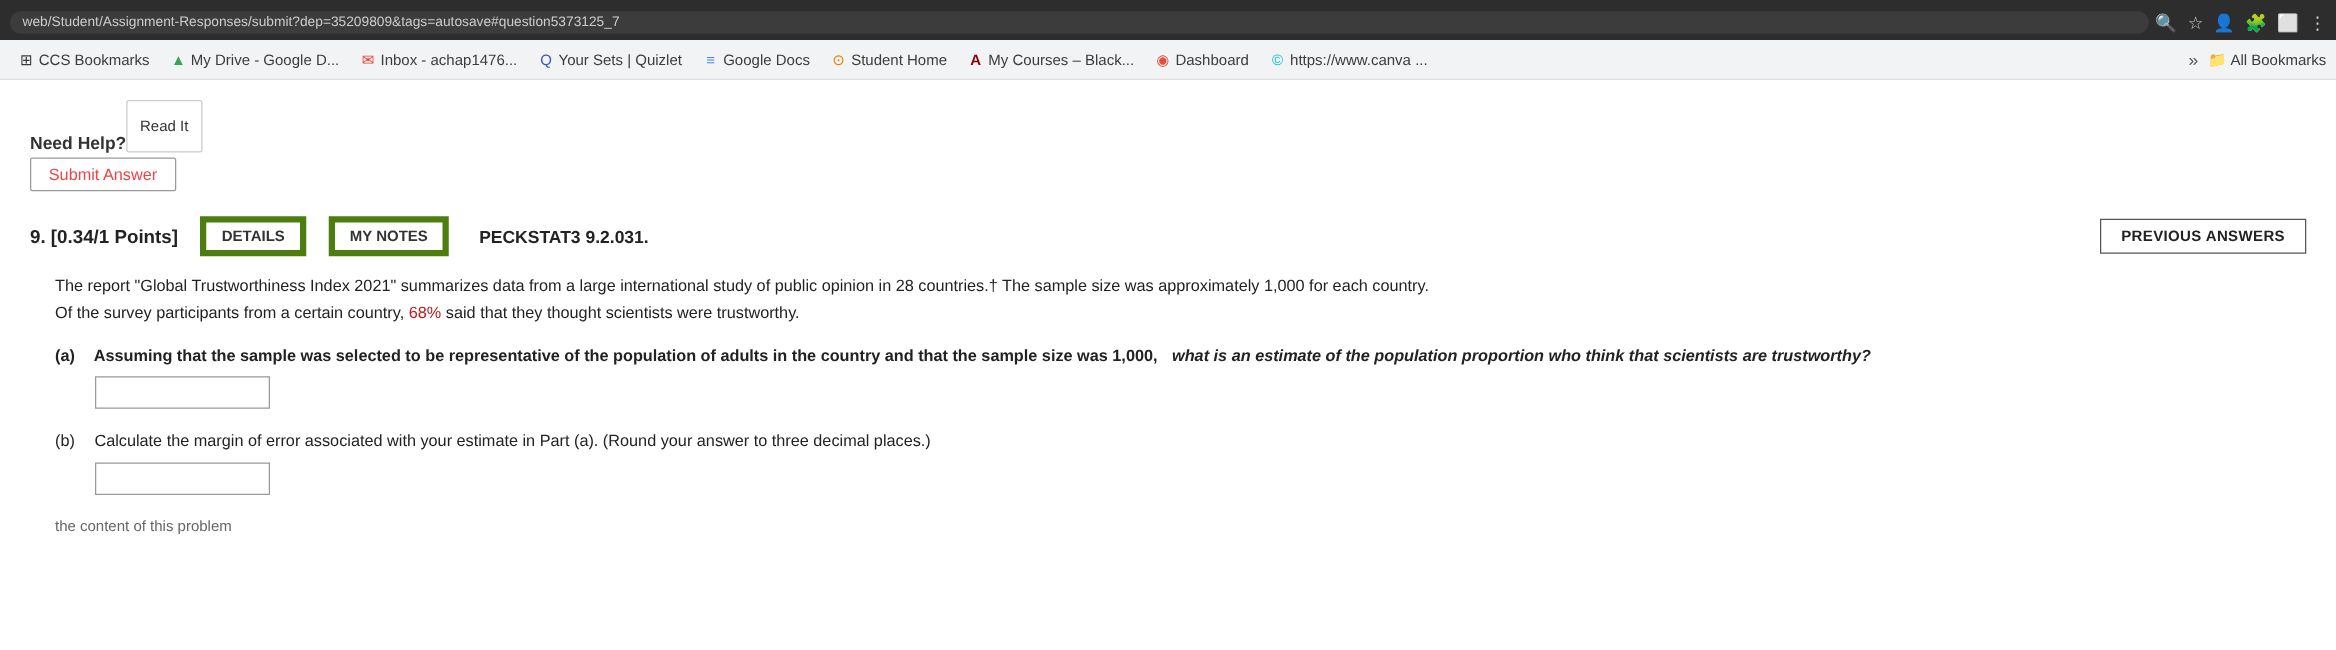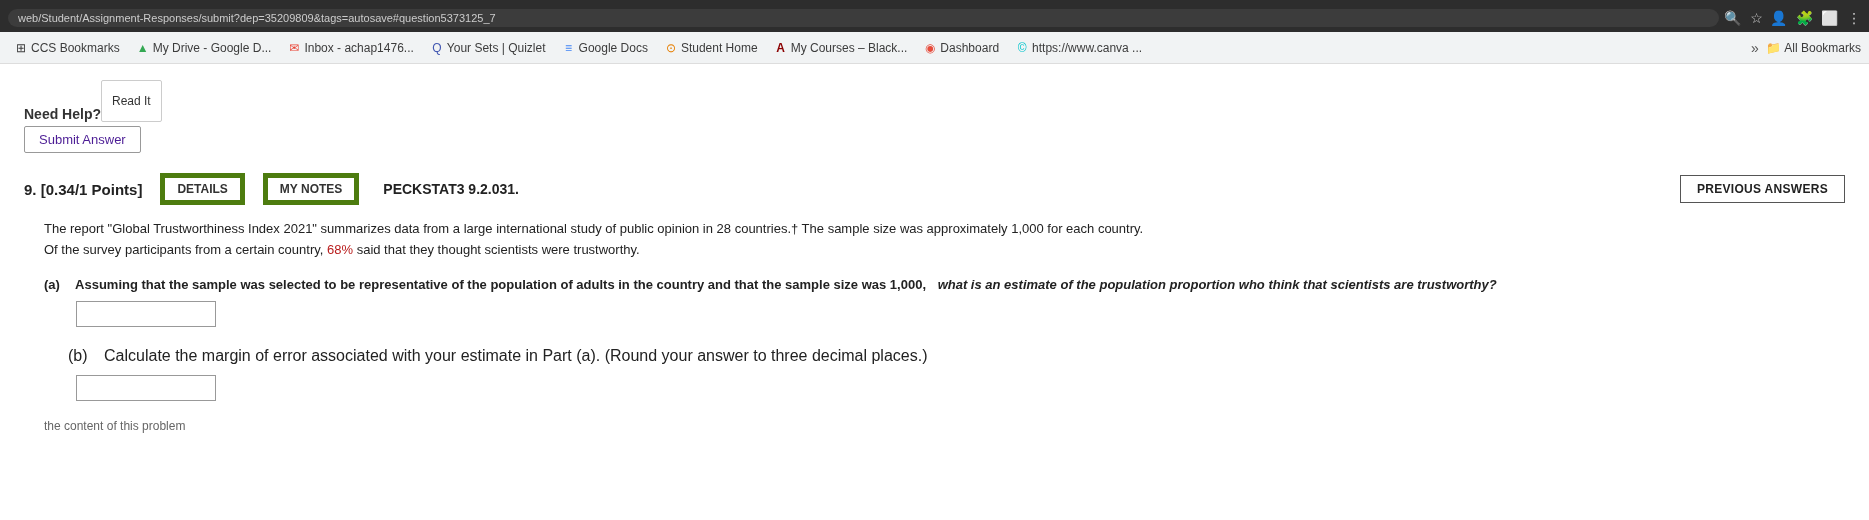--- a/index.html
+++ b/index.html
@@ -104,21 +104,21 @@
     }
 
     
     .submit-answer-btn {
       border: 1px solid #999;
       background: white;
       padding: 5px 14px;
       font-size: 13px;
       cursor: pointer;
       border-radius: 2px;
-      color: #4c1d95;
+      color: #ef4444;
       margin-bottom: 20px;
       margin-top: 4px;
     }
 
     
     .question-header {
       display: flex;
       align-items: center;
       gap: 18px;
       margin-bottom: 14px;
@@ -192,24 +192,23 @@
       width: 140px;
       height: 26px;
       display: block;
       margin-top: 6px;
       margin-bottom: 16px;
       margin-left: 32px;
       padding: 2px 6px;
       font-size: 13px;
     }
     .part-b-label {
-      font-size: 16px;
+      font-size: 13px;
       margin-bottom: 6px;
       margin-top: 4px;
-      margin-left: 24px;
     }
 
     
     .gdocs-icon { color: #4285f4; }
     .drive-icon { color: #34a853; }
     .gmail-icon { color: #EA4335; }
     .quizlet-icon { color: #4257b2; }
     .student-home-icon { color: #e67e00; }
     .mycourses-icon { color: #8B0000; }
   </style>

